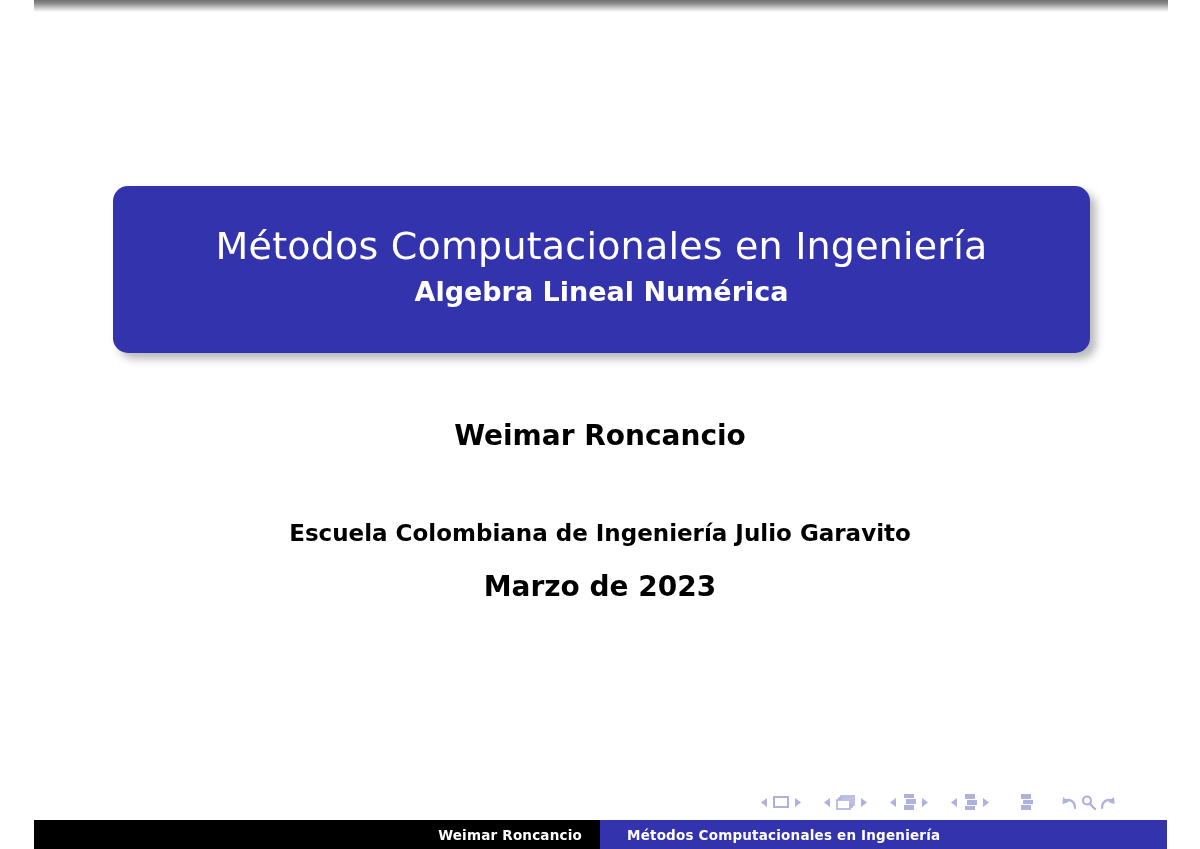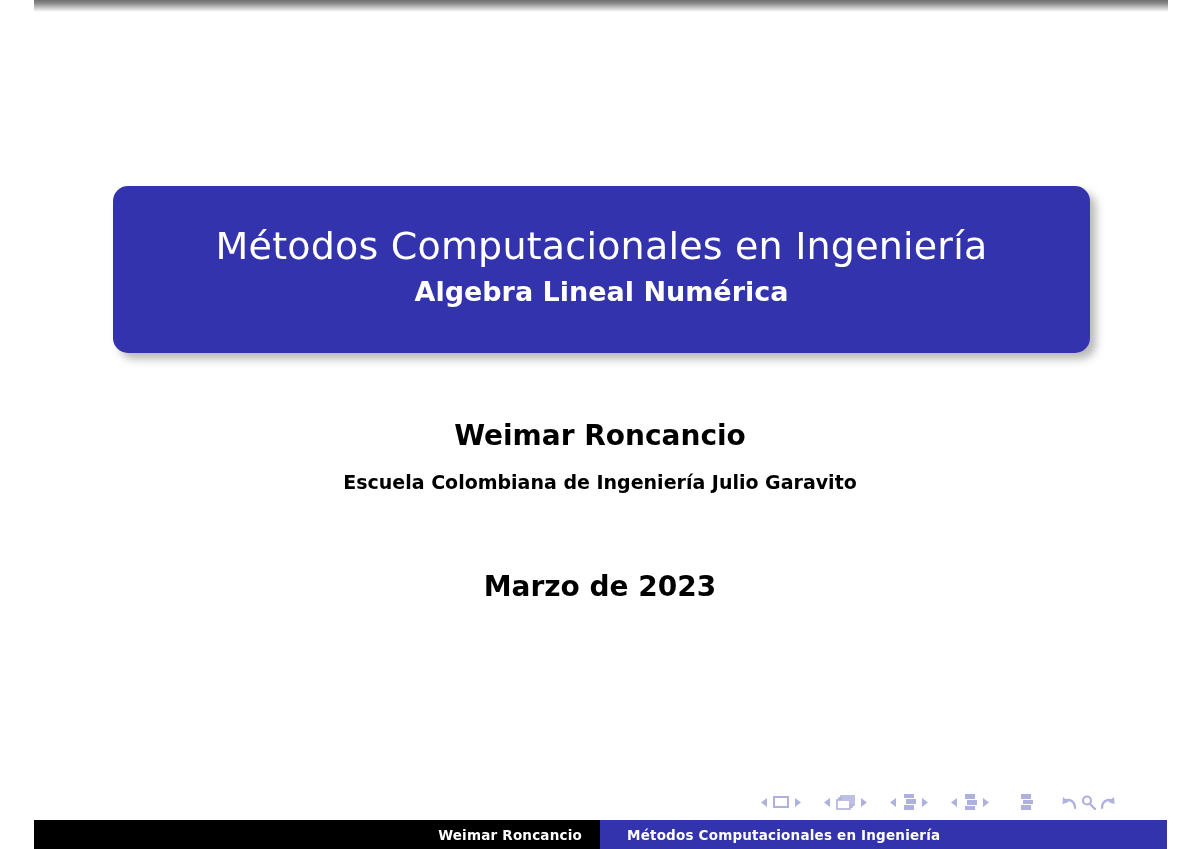--- a/index.html
+++ b/index.html
@@ -63,21 +63,21 @@
   
   .center-line {
     position: absolute;
     left: 0;
     width: 1200px;
     text-align: center;
     color: #000000;
     font-weight: bold;
   }
   #author-name  { top: 419px; font-size: 28px; }
-  #institute    { top: 471px; font-size: 19px; }
+  #institute    { top: 520px; font-size: 23px; }
   #date-line    { top: 570px; font-size: 28px; }
 
   
   #nav-symbols {
     position: absolute;
     left: 756px;
     top: 791px;
     height: 22px;
     display: flex;
     align-items: center;

